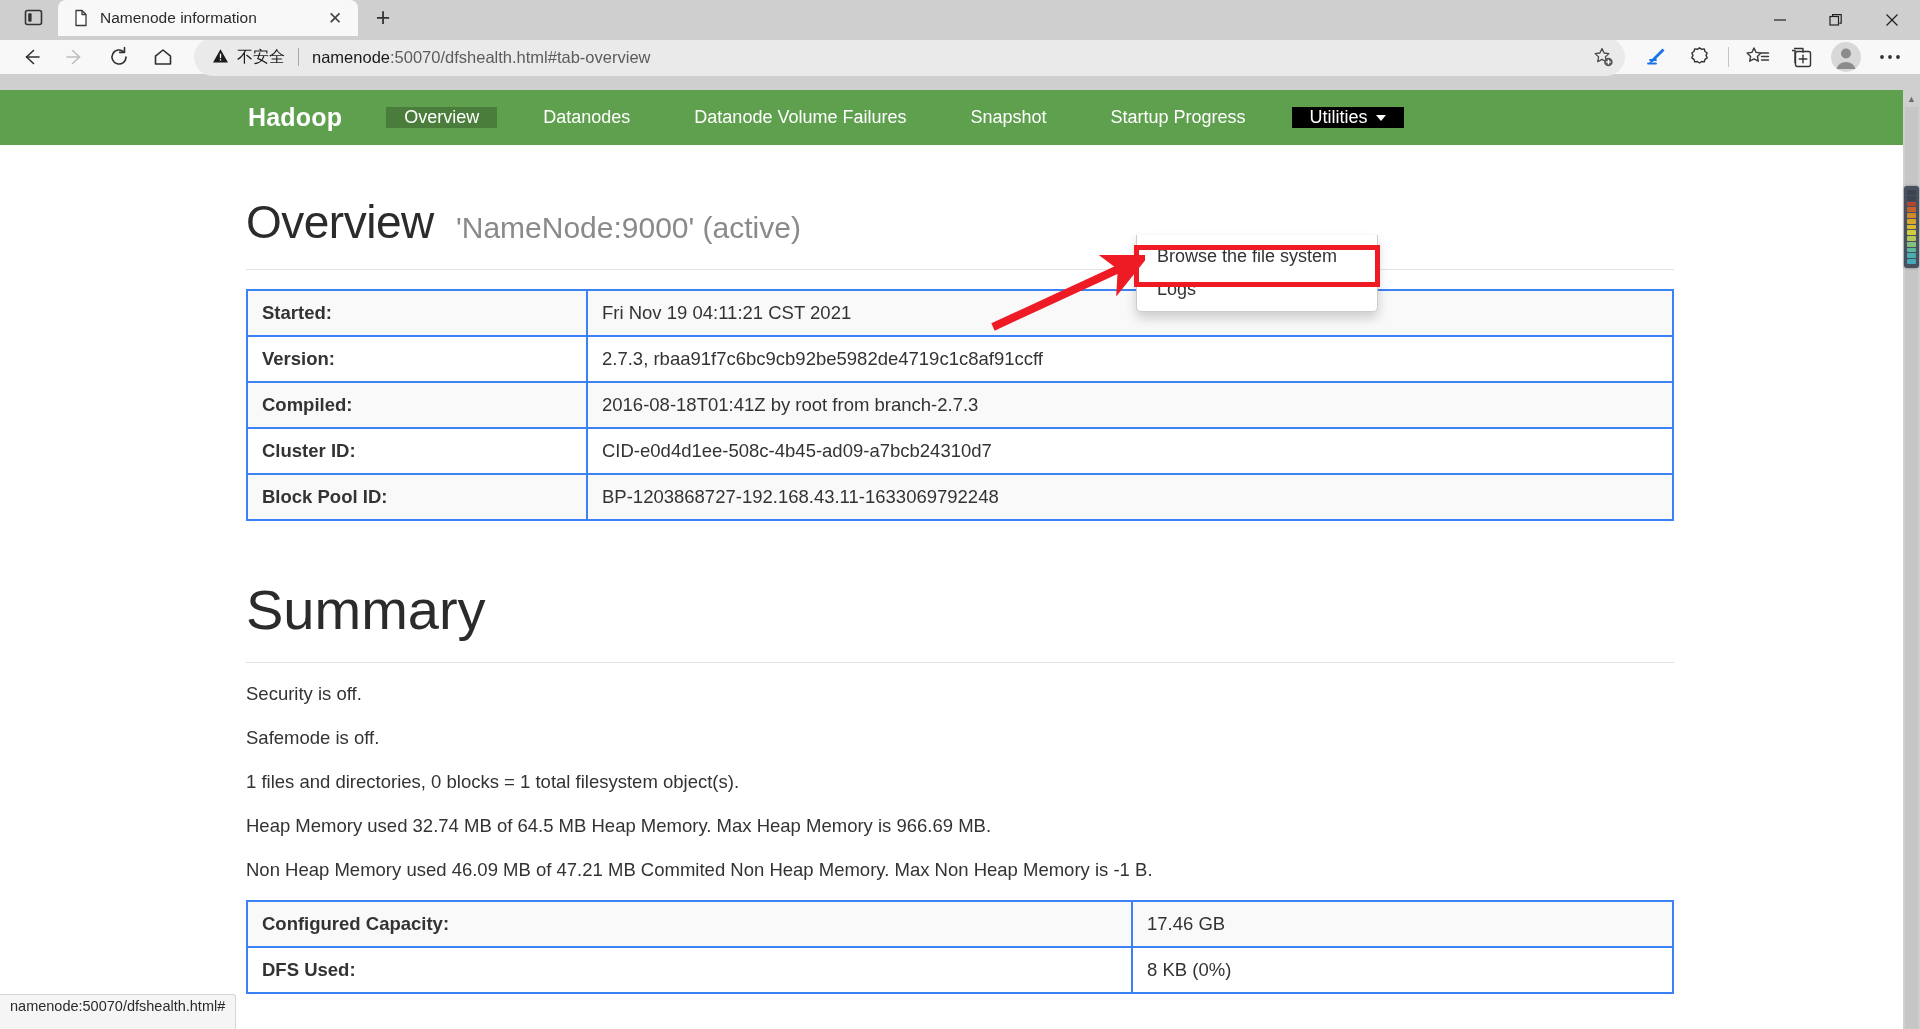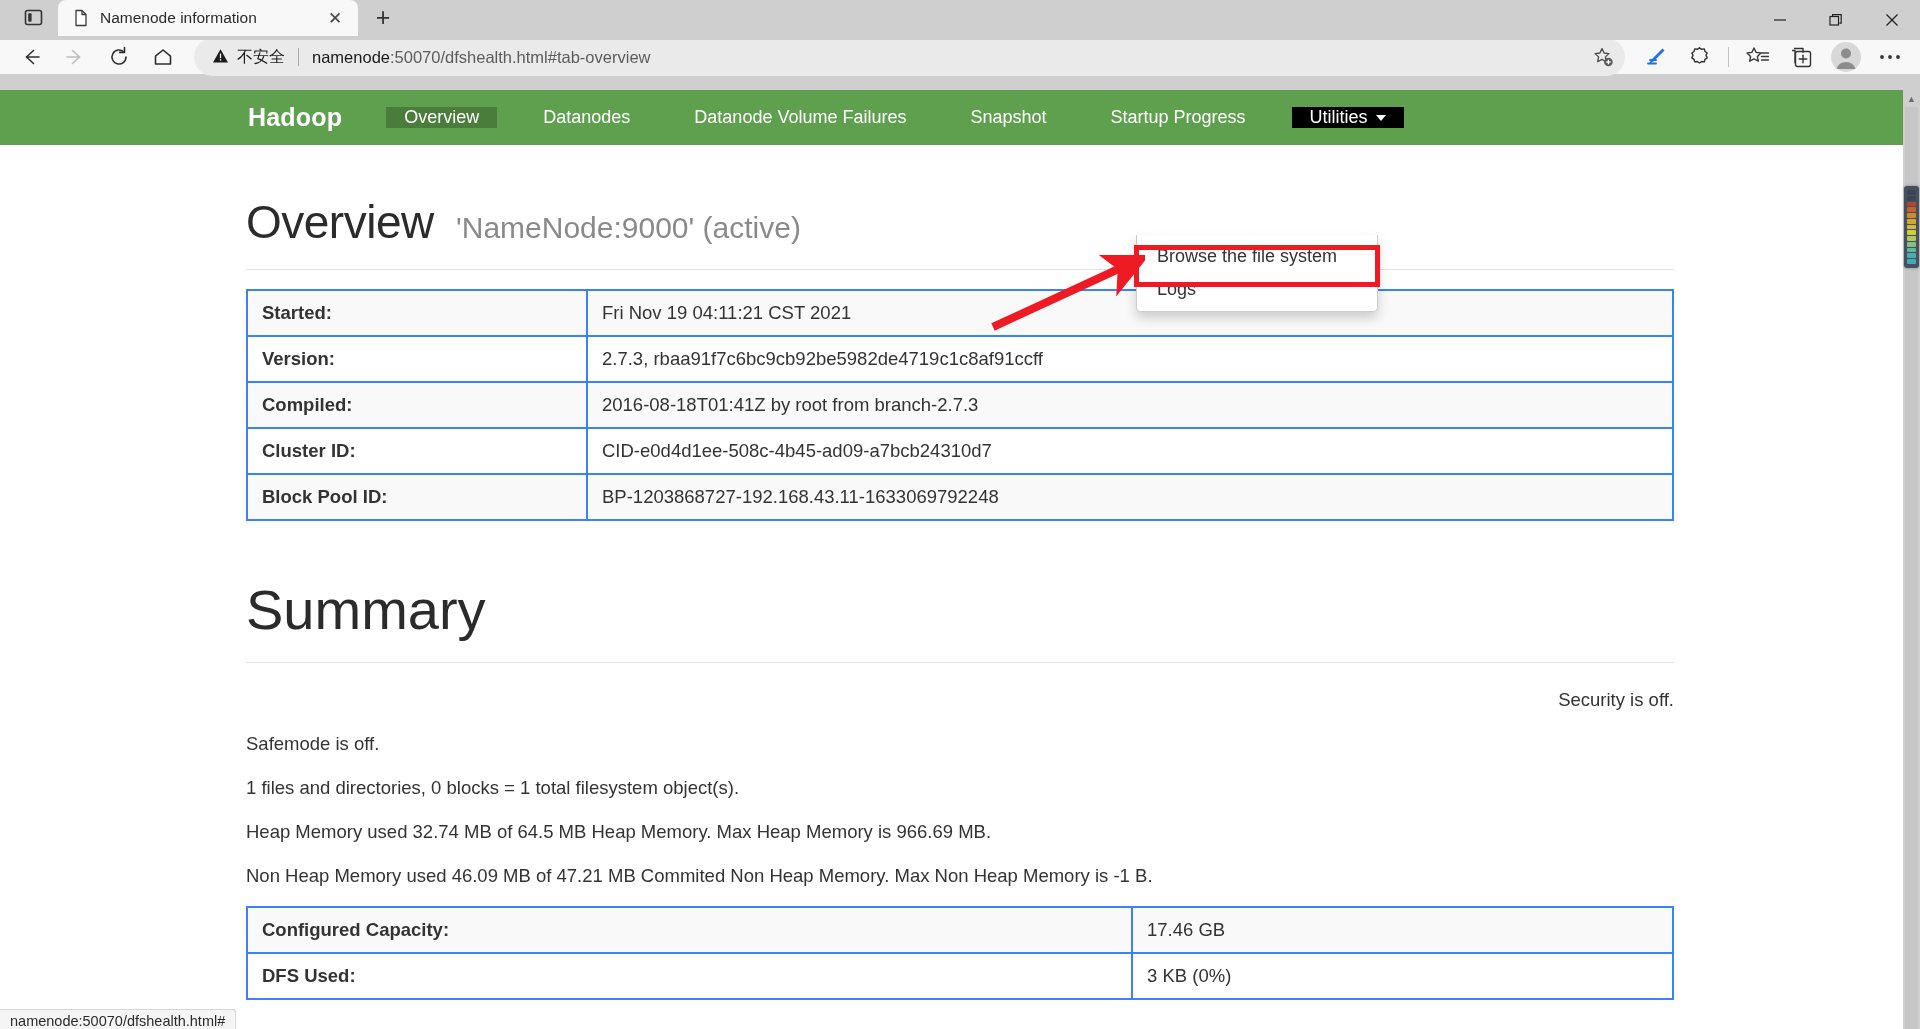--- a/index.html
+++ b/index.html
@@ -155,21 +155,21 @@
     border: 2px solid #3b82f6; padding: 11px 14px;
     font-size: 18.5px; color: #333; vertical-align: middle;
     height: 46px;
   }
   table.tbl tr:nth-child(odd) td { background: #f9f9f9; }
   table.tbl tr:nth-child(even) td { background: #ffffff; }
   table.tbl td.k { width: 340px; font-weight: bold; }
   table.tbl.cap td.k { width: 885px; font-weight: bold; }
 
   p.sline { font-size: 18.5px; color: #333; margin-top: 22px; }
-  p.sline:first-of-type { margin-top: 26px; text-align: right; }
+  p.sline:first-of-type { margin-top: 20px; }
 
   
   .scrollbar {
     position: absolute; right: 0; top: 90px;
     width: 17px; height: 939px; background: #cfcfcf; z-index: 50;
   }
   .sb-arrow {
     height: 17px; display: flex; align-items: center; justify-content: center;
     color: #6b6b6b; font-size: 9px;
   }
@@ -179,21 +179,21 @@
     border-radius: 3px; background: #46505e;
     box-shadow: 0 0 3px rgba(0,0,0,.35);
     padding: 4px 3px; display: flex; flex-direction: column; gap: 1px;
   }
   .sb-seg { flex: 1 1 auto; border-radius: 1px; }
 
   
   .statusbar {
     position: absolute; left: 0; bottom: 0;
     background: #f5f5f5; border: 1px solid #d6d6d6; border-left: none; border-bottom: none;
-    padding: 3px 10px 0 10px; font-size: 14.5px; color: #2b2b2b;
+    padding: 3px 10px 15px 10px; font-size: 14.5px; color: #2b2b2b;
     z-index: 60; border-radius: 0 3px 0 0;
   }
 </style>
 </head>
 <body>
 
 <div class="browser">
 
   <div class="tabstrip">
     <div class="tab-layout-btn">
@@ -413,21 +413,21 @@
         <p class="sline">Non Heap Memory used 46.09 MB of 47.21 MB Commited Non Heap Memory. Max Non Heap Memory is -1 B.</p>
 
         <table class="tbl cap">
           <tbody>
             <tr>
               <td class="k">Configured Capacity:</td>
               <td>17.46 GB</td>
             </tr>
             <tr>
               <td class="k">DFS Used:</td>
-              <td>3 KB (0%)</td>
+              <td>8 KB (0%)</td>
             </tr>
           </tbody>
         </table>
 
       </div>
     </div>
   </div>
 
   <div class="scrollbar">
     <div class="sb-arrow">▲</div>

